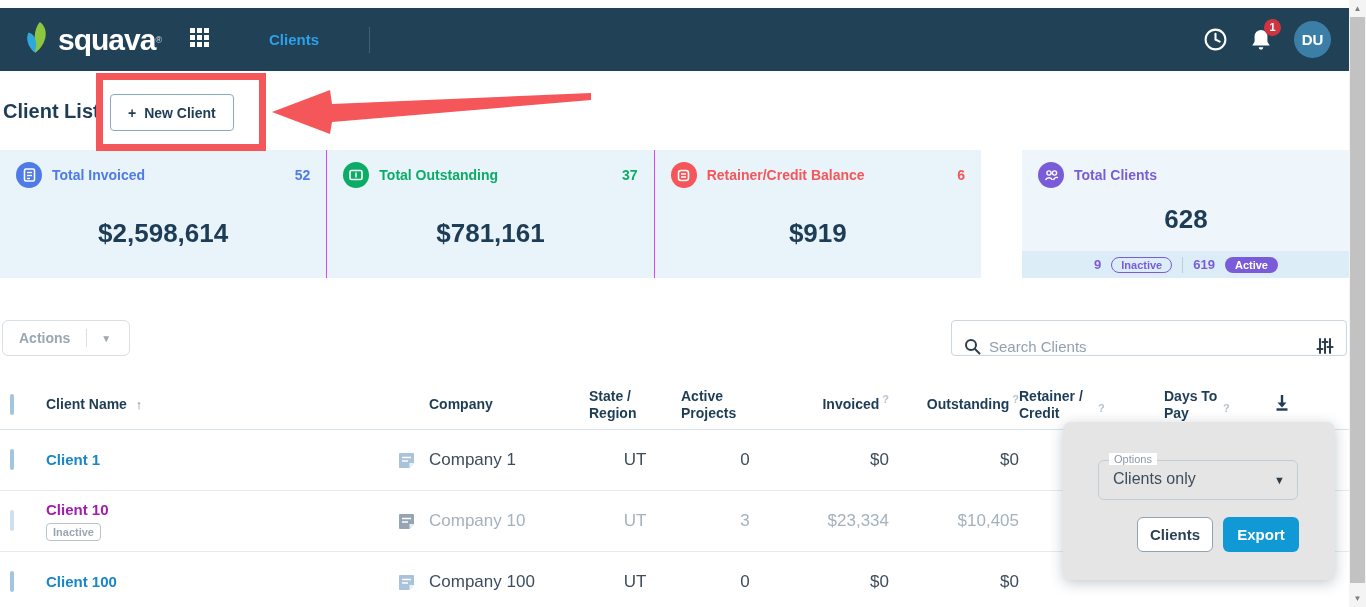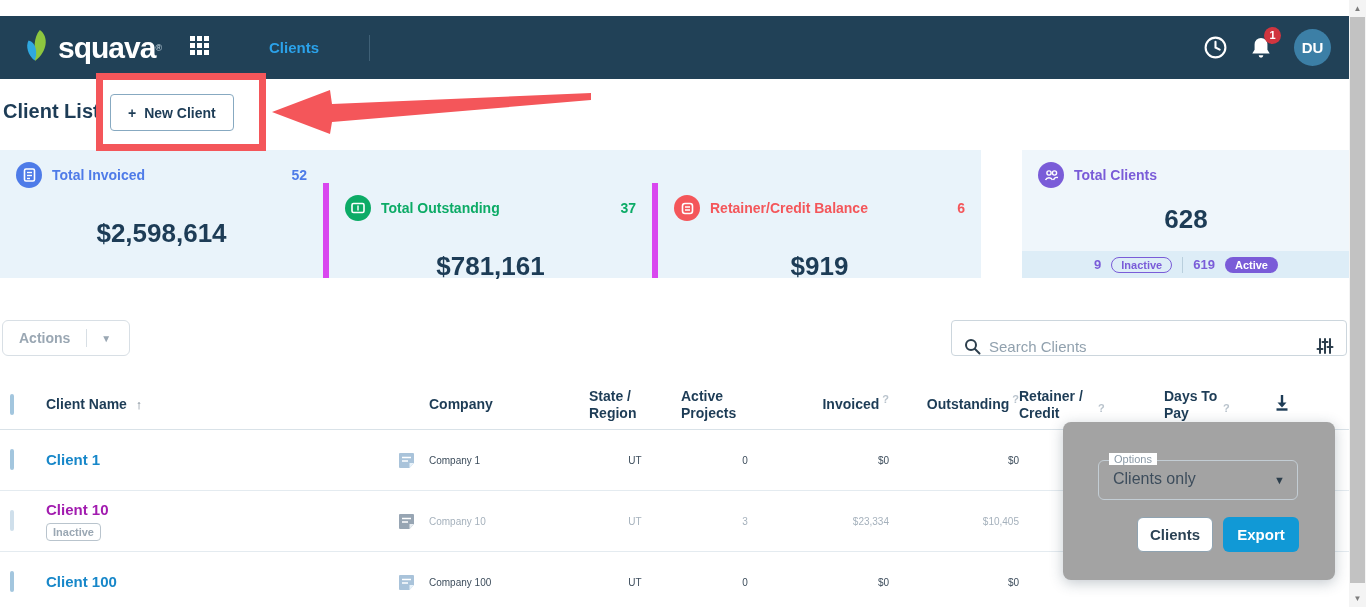--- a/index.html
+++ b/index.html
@@ -1,20 +1,20 @@
 <!DOCTYPE html>
 <html><head>
 <meta charset="utf-8">
 <style>
   * { margin:0; padding:0; box-sizing:border-box; }
   html,body { width:1366px; height:607px; overflow:hidden; background:#fff;
     font-family:"Liberation Sans","DejaVu Sans",sans-serif; }
 
   
-  .navbar { position:absolute; left:0; top:16px; width:1349px; height:63px;
+  .navbar { position:absolute; left:0; top:8px; width:1349px; height:63px;
     background:#214157; display:flex; align-items:center; z-index:5; }
   .brand { display:flex; align-items:center; margin-left:22px; cursor:pointer; }
   .brand-name { color:#fff; font-size:30px; font-weight:bold; letter-spacing:-1px; margin-left:6px; }
   .brand-reg { color:#cfe0ea; font-size:9px; vertical-align:top; }
   .appgrid { margin-left:28px; cursor:pointer; }
   .nav-link { color:#2ba2ea; font-weight:bold; font-size:15px; margin-left:60px; cursor:pointer; }
   .nav-divider { width:1px; height:26px; background:#3f6076; margin-left:50px; }
   .nav-right { margin-left:auto; display:flex; align-items:center; gap:22px; margin-right:18px; }
   .icon-btn { position:relative; cursor:pointer; display:flex; align-items:center; }
   .badge { position:absolute; top:-9px; right:-9px; width:17px; height:17px; border-radius:50%;
@@ -31,21 +31,21 @@
 
   
   .annot-rect { position:absolute; left:96px; top:73px; width:170px; height:78px;
     border:7px solid #f4565a; z-index:30; pointer-events:none; }
   .annot-arrow { position:absolute; left:258px; top:78px; z-index:30; pointer-events:none; }
 
   
   .stats-left { position:absolute; left:0; top:150px; width:981px; height:128px;
     background:#e9f3fa; display:flex; }
   .stat-card { flex:1 1 0; padding:12px 16px; position:relative; }
-  .stat-card + .stat-card { border-left:6px solid #d946ef;margin-top:33px; }
+  .stat-card + .stat-card { border-left:1px solid #d946ef; }
   .stat-head { display:flex; align-items:center; gap:10px; }
   .stat-label { font-size:14px; font-weight:bold; }
   .stat-count { margin-left:auto; font-size:14px; font-weight:bold; }
   .stat-value { text-align:center; margin-top:30px; font-size:26px; font-weight:bold; color:#1d3c56; }
   .stat-icon { width:26px; height:26px; border-radius:50%; display:flex; align-items:center; justify-content:center; flex:0 0 26px; }
 
   .stats-right { position:absolute; left:1022px; top:150px; width:328px; height:128px;
     background:#eff6fb; padding:12px 16px; }
   .clients-value { text-align:center; margin-top:16px; font-size:26px; font-weight:bold; color:#1d3c56; }
   .clients-strip { position:absolute; left:0; bottom:0; width:100%; height:27px; background:#ddedf7;
@@ -73,34 +73,34 @@
   
   .table { position:absolute; left:0; top:380px; width:1349px; }
   .tr { display:grid; grid-template-columns:36px 347px 46px 160px 92px 128px 80px 130px 145px 110px 75px;
     align-items:center; }
   .thead { height:50px; border-bottom:1px solid #d9e2e8; }
   .th { font-size:14px; font-weight:bold; color:#1d3c56; line-height:1.15; position:relative; cursor:pointer; }
   .th.c { text-align:left; } .th.r { text-align:right; }
   .help { color:#b9c3cc; font-size:11px; font-weight:bold; position:relative; top:-6px; margin-left:3px; cursor:pointer; }
   .sort { color:#6b7a87; font-size:13px; margin-left:5px; }
   .row { height:61px; border-bottom:1px solid #e4ebf0; }
-  .cell { font-size:10px; color:#3d4d5c; }
+  .cell { font-size:17px; color:#3d4d5c; }
   .cell.c { text-align:center; } .cell.r { text-align:right; }
   .cbox { width:18px; height:18px; border:2px solid #a3c6de; border-radius:4px; background:#fff;
     margin-left:10px; cursor:pointer; }
   .client-link { color:#1787c9; font-weight:bold; font-size:15px; padding-left:10px; cursor:pointer; }
   .row-icon { display:flex; justify-content:center; cursor:pointer; }
   .inactive .client-link { color:#a21caf; }
   .inactive .cell { color:#a5b1bc; }
   .inactive .cbox { border-color:#cfdfeb; }
   .tag-inactive { display:inline-block; margin-left:10px; margin-top:4px; border:1px solid #b9c4cd;
     border-radius:4px; color:#9aa7b3; font-size:11px; font-weight:bold; padding:2px 6px; background:#fff; }
 
   
-  .popup { position:absolute; left:1063px; top:422px; width:272px; height:158px; background:#a3a3a3;
+  .popup { position:absolute; left:1063px; top:422px; width:272px; height:158px; background:#e5e5e5;
     border-radius:8px; box-shadow:0 3px 14px rgba(40,60,80,.28); z-index:20; }
   .select-box { position:absolute; left:35px; top:38px; width:200px; height:40px;
     border:1px solid #c3cdd4; border-radius:6px; cursor:pointer; }
   .select-legend { position:absolute; left:10px; top:-8px; background:#fff; padding:0 5px;
     font-size:11px; color:#8a99a6; }
   .select-value { position:absolute; left:14px; top:9px; font-size:16px; color:#3d4d5c; }
   .select-caret { position:absolute; right:12px; top:13px; color:#2c3e4c; font-size:11px; }
   .btn-cancel { position:absolute; left:74px; top:95px; width:76px; height:35px; background:#fff;
     border:1px solid #8fa3b1; border-radius:6px; color:#2c4355; font-weight:bold; font-size:15px; cursor:pointer; }
   .btn-export { position:absolute; left:160px; top:95px; width:76px; height:35px; background:#1199d6;

